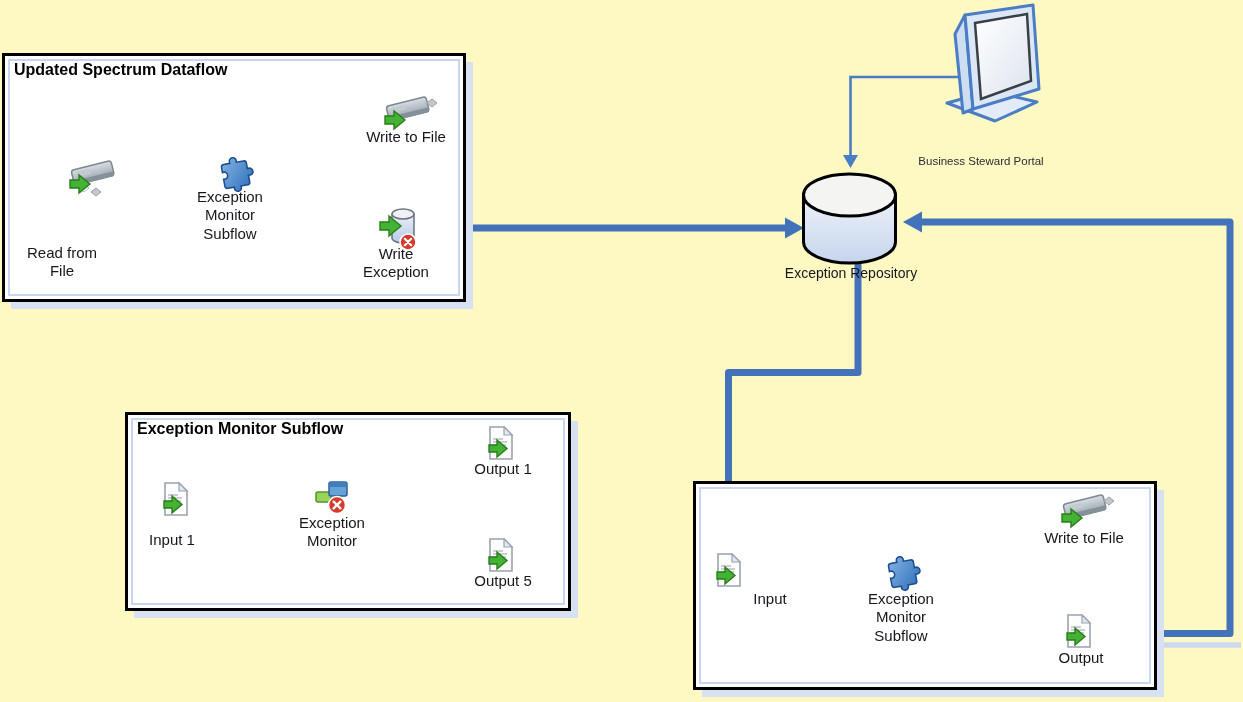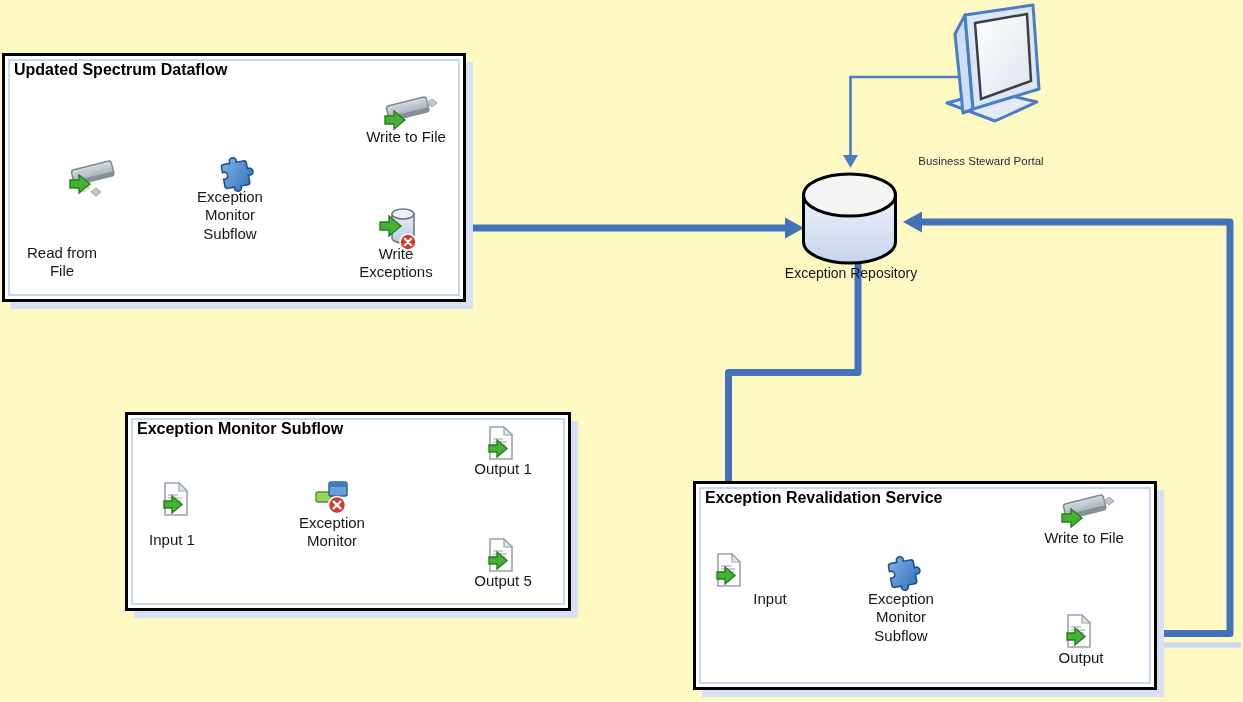--- a/index.html
+++ b/index.html
@@ -146,21 +146,21 @@
   <div class="lbl" style="left:406px;top:128px;">Write to File</div>
 
   <svg class="icon" style="left:379px;top:206px;" width="40" height="46" viewBox="0 0 40 46">
     <path d="M13,8 v24 a11,5 0 0 0 22,0 v-24" fill="url(#gcyl)" stroke="#6a737d" stroke-width="1.5"></path>
     <ellipse cx="24" cy="8" rx="11" ry="5" fill="#eef1f6" stroke="#6a737d" stroke-width="1.5"></ellipse>
     <path d="M1,16 h9 v-6 l12,10 -12,10 v-6 h-9 z" fill="#44b233" stroke="#2a7d1d" stroke-width="1.4"></path>
     <circle cx="29" cy="36" r="8" fill="#d8392b" stroke="#fff" stroke-width="1.6"></circle>
     <path d="M25.8,32.8 L32.2,39.2 M32.2,32.8 L25.8,39.2" stroke="#fff" stroke-width="2.2" stroke-linecap="round"></path>
   </svg>
   <div class="lbl" style="left:396px;top:245px;">Write
-Exceptions</div>
+Exception</div>
 
   <div class="flowbox" style="left:125px;top:412px;width:440px;height:193px;">
     <div class="inner"></div>
   </div>
   <div class="boxtitle" style="left:137px;top:420px;">Exception Monitor Subflow</div>
 
   <svg class="icon" style="left:163px;top:482px;" width="26" height="34" viewBox="0 0 26 34">
     <path d="M2,1 h14 l8,8 v24 h-22 z" fill="#fdfdfd" stroke="#9aa3b0" stroke-width="1.6"></path>
     <path d="M16,1 v8 h8 z" fill="#e3e8f0" stroke="#9aa3b0" stroke-width="1.2"></path>
     <path d="M5,13 h10 M5,16 h14 M5,19 h13 M5,22 h8" stroke="#b9bfc9" stroke-width="1.3"></path>
@@ -190,21 +190,20 @@
     <path d="M2,1 h14 l8,8 v24 h-22 z" fill="#fdfdfd" stroke="#9aa3b0" stroke-width="1.6"></path>
     <path d="M16,1 v8 h8 z" fill="#e3e8f0" stroke="#9aa3b0" stroke-width="1.2"></path>
     <path d="M5,13 h10 M5,16 h14 M5,19 h13 M5,22 h8" stroke="#b9bfc9" stroke-width="1.3"></path>
     <path d="M1,19 h8 v-5 l10,8.5 -10,8.5 v-5 h-8 z" fill="#44b233" stroke="#2a7d1d" stroke-width="1.4"></path>
   </svg>
   <div class="lbl" style="left:503px;top:572px;">Output 5</div>
 
   <div class="flowbox" style="left:693px;top:481px;width:458px;height:203px;">
     <div class="inner"></div>
   </div>
-  <div class="boxtitle" style="left:705px;top:489px;">Exception Revalidation Service</div>
 
   <svg class="icon" style="left:716px;top:553px;" width="26" height="34" viewBox="0 0 26 34">
     <path d="M2,1 h14 l8,8 v24 h-22 z" fill="#fdfdfd" stroke="#9aa3b0" stroke-width="1.6"></path>
     <path d="M16,1 v8 h8 z" fill="#e3e8f0" stroke="#9aa3b0" stroke-width="1.2"></path>
     <path d="M5,13 h10 M5,16 h14 M5,19 h13 M5,22 h8" stroke="#b9bfc9" stroke-width="1.3"></path>
     <path d="M1,19 h8 v-5 l10,8.5 -10,8.5 v-5 h-8 z" fill="#44b233" stroke="#2a7d1d" stroke-width="1.4"></path>
   </svg>
   <div class="lbl" style="left:730px;top:590px;margin-left:40px;">Input</div>
 
   <svg class="icon" style="left:878px;top:549px;" width="46" height="44" viewBox="0 0 48 46">

